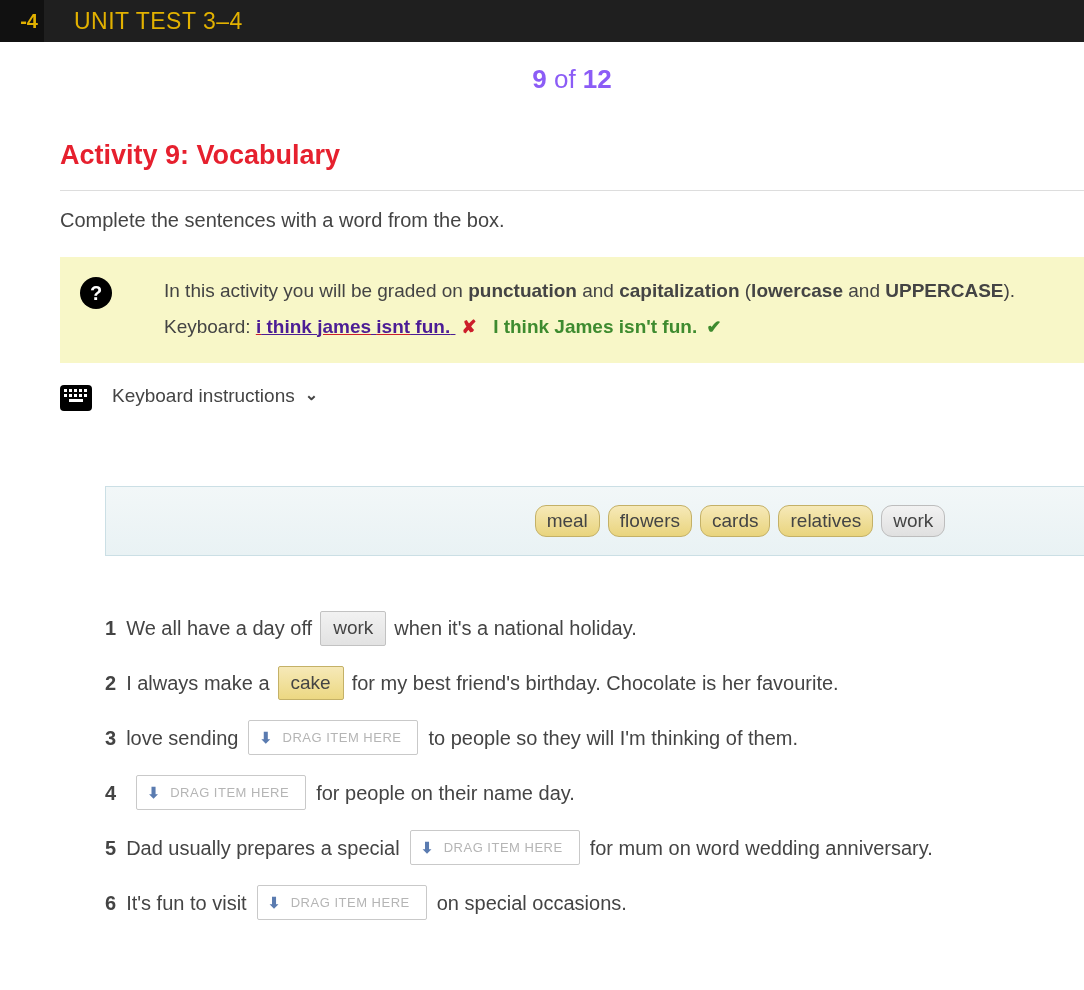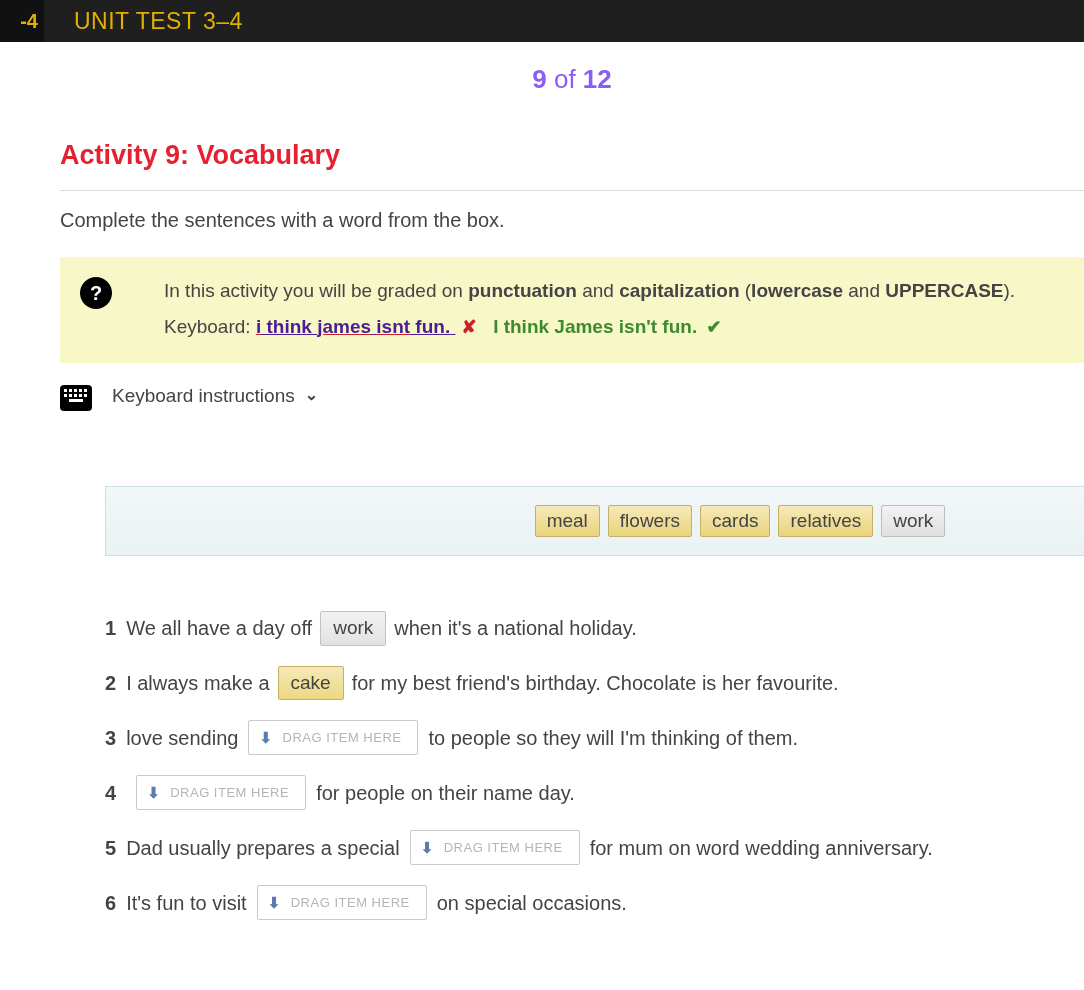--- a/index.html
+++ b/index.html
@@ -120,21 +120,21 @@
     margin-top: 55px;
   }
   .word-bank {
     display: inline-flex;
     gap: 8px;
     padding-left: 290px;
   }
   .word-chip {
     background: linear-gradient(#f6e9b8, #e9d47d);
     border: 1px solid #c4b167;
-    border-radius: 2px;
+    border-radius: 11px;
     padding: 4px 11px;
     font-size: 19px;
     color: #444;
     cursor: grab;
   }
   .word-chip.gray {
     background: linear-gradient(#f2f2f2, #e0e0e0);
     border: 1px solid #bdbdbd;
   }
   .sentences {

